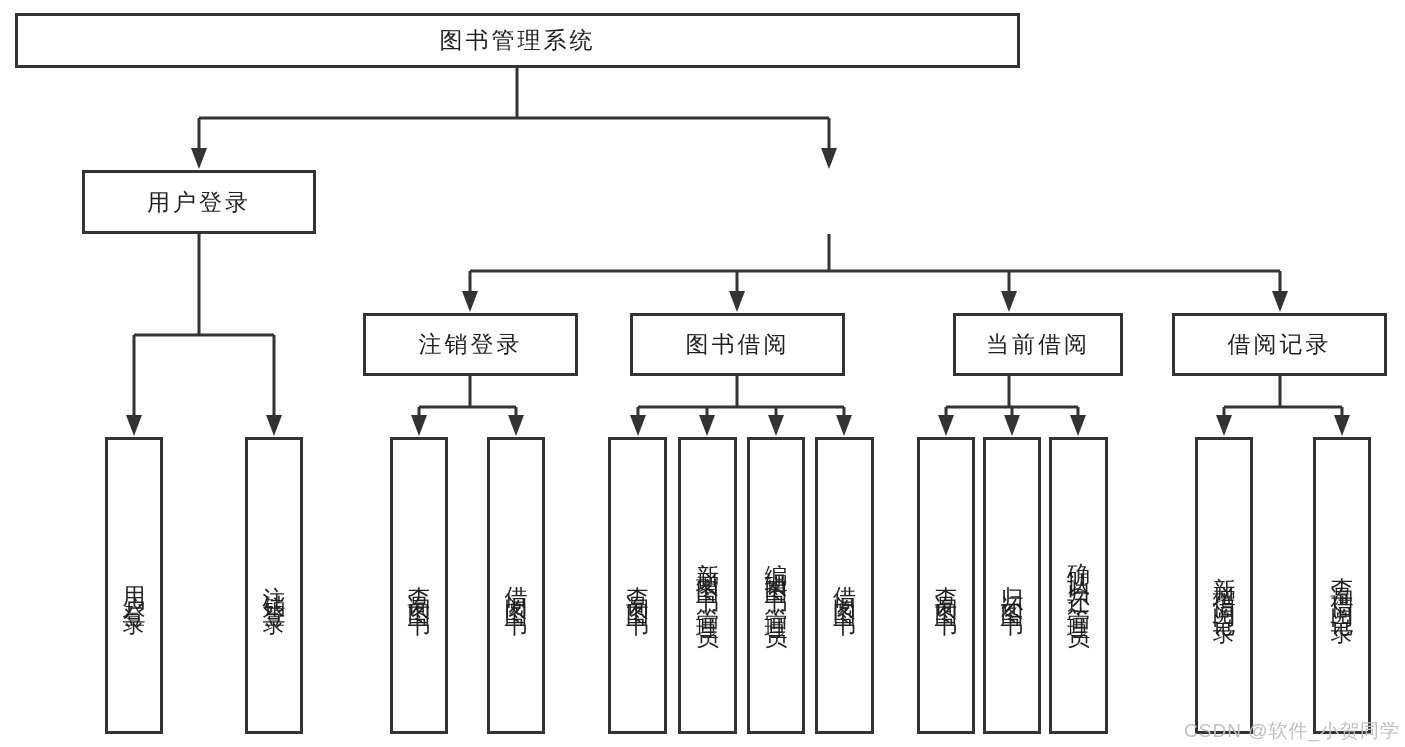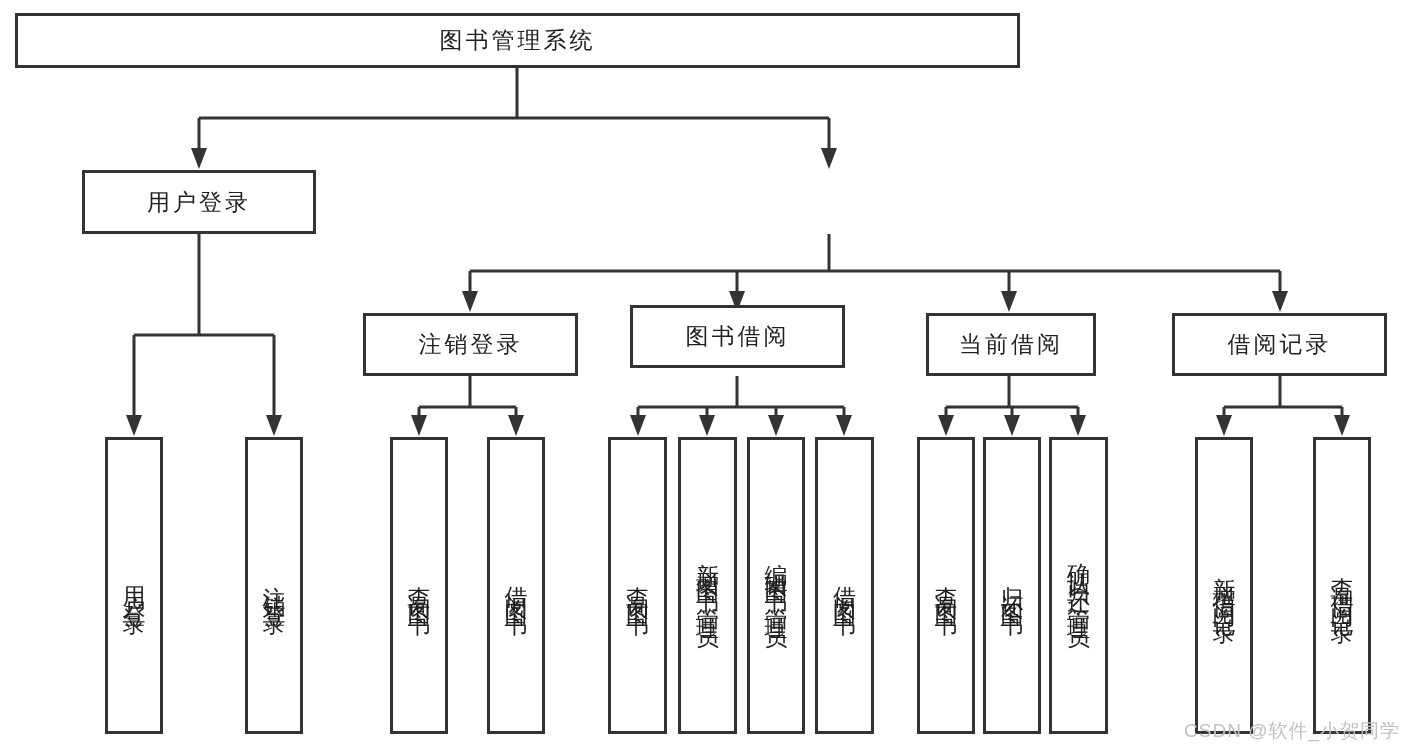--- a/index.html
+++ b/index.html
@@ -80,24 +80,24 @@
     <span>图书管理系统</span>
   </div>
 
   <div class="node" style="left:82px;top:170px;width:234px;height:64px">
     <span>用户登录</span>
   </div>
 
   <div class="node" style="left:363px;top:313px;width:215px;height:63px">
     <span>注销登录</span>
   </div>
-  <div class="node" style="left:630px;top:305px;width:215px;height:63px">
+  <div class="node" style="left:630px;top:313px;width:215px;height:63px">
     <span>图书借阅</span>
   </div>
-  <div class="node" style="left:926px;top:313px;width:170px;height:63px">
+  <div class="node" style="left:953px;top:313px;width:170px;height:63px">
     <span>当前借阅</span>
   </div>
   <div class="node" style="left:1172px;top:313px;width:215px;height:63px">
     <span>借阅记录</span>
   </div>
 
   <div class="node v" style="left:105px;top:437px;width:58px;height:297px">
     <span>用户登录</span>
   </div>
   <div class="node v" style="left:245px;top:437px;width:58px;height:297px">

